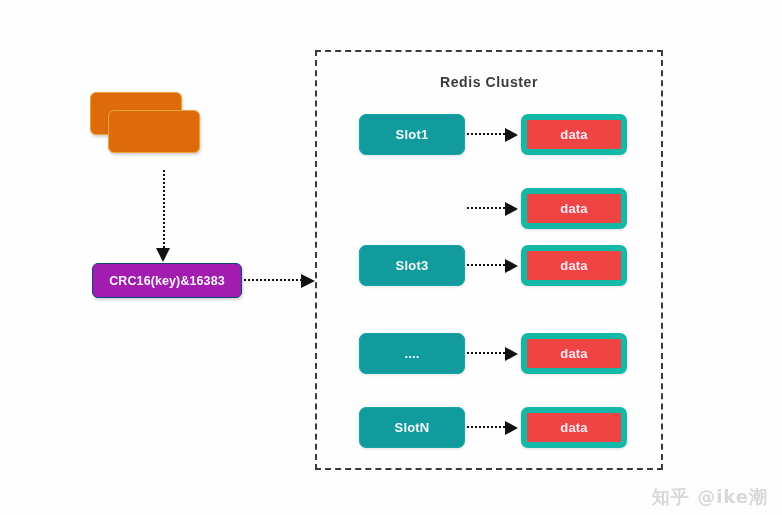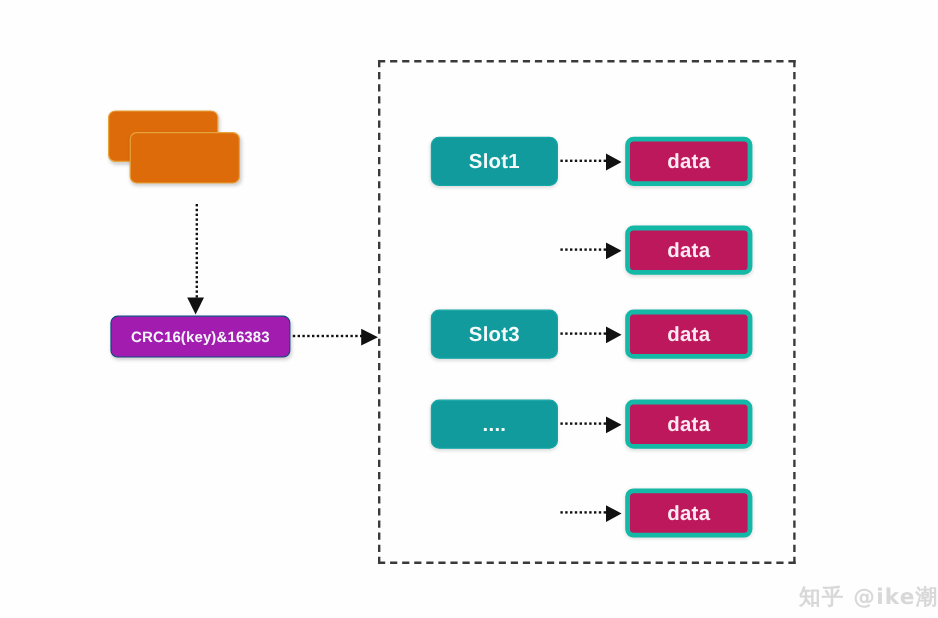--- a/index.html
+++ b/index.html
@@ -102,26 +102,26 @@
     justify-content: center;
     box-shadow: 0 1px 3px rgba(0,0,0,0.13);
   }
   .slot-box {
     left: 359px;
     background: #119B9C;
     border: 1px solid #13A6A6;
   }
   .data-box {
     left: 521px;
-    background: #be185d;
-    border: 4px solid #14b8a6;
+    background: #ef4444;
+    border: 6px solid #14b8a6;
   }
   .slot-label, .data-label {
     color: #F4FAFB;
-    font-size: 17px;
+    font-size: 13px;
     font-weight: bold;
     letter-spacing: 0.2px;
   }
   .data-label { color: #FCEAF3; }
 
   
   .h-conn {
     position: absolute;
     left: 467px;
     top: 19px;
@@ -173,21 +173,21 @@
     top: 273.5px;
     width: 0; height: 0;
     border-left: 14px solid #111111;
     border-top: 7px solid transparent;
     border-bottom: 7px solid transparent;
   }
 
   
   .watermark {
     position: absolute;
-    right: 0;
+    right: 14px;
     bottom: 6px;
     color: #D8D8D8;
     font-size: 18px;
     font-weight: bold;
     letter-spacing: 1px;
     white-space: nowrap;
     font-family: "DejaVu Sans", sans-serif;
   }
 </style>
 </head>
@@ -202,41 +202,42 @@
   <div class="v-arrow"></div>
 
   <div class="crc-box">
     <span class="crc-label">CRC16(key)&amp;16383</span>
   </div>
 
   <div class="c-conn"></div>
   <div class="c-arrow"></div>
 
   <div class="cluster-box"></div>
+  <div class="cluster-title">Redis Cluster</div>
 
   <div class="row" style="top:114px;">
     <div class="slot-box">
       <span class="slot-label">Slot1</span>
     </div>
     <div class="h-conn"></div>
     <div class="h-arrow"></div>
     <div class="data-box">
       <span class="data-label">data</span>
     </div>
   </div>
 
   <div class="row" style="top:188px;">
     <div class="h-conn"></div>
     <div class="h-arrow"></div>
     <div class="data-box">
       <span class="data-label">data</span>
     </div>
   </div>
 
-  <div class="row" style="top:258px;">
+  <div class="row" style="top:245px;">
     <div class="slot-box">
       <span class="slot-label">Slot3</span>
     </div>
     <div class="h-conn"></div>
     <div class="h-arrow"></div>
     <div class="data-box">
       <span class="data-label">data</span>
     </div>
   </div>
 
@@ -245,20 +246,23 @@
       <span class="slot-label">....</span>
     </div>
     <div class="h-conn"></div>
     <div class="h-arrow"></div>
     <div class="data-box">
       <span class="data-label">data</span>
     </div>
   </div>
 
   <div class="row" style="top:407px;">
+    <div class="slot-box">
+      <span class="slot-label">SlotN</span>
+    </div>
     <div class="h-conn"></div>
     <div class="h-arrow"></div>
     <div class="data-box">
       <span class="data-label">data</span>
     </div>
   </div>
 
   <div class="watermark">知乎 @ike潮</div>
 
 </div>

